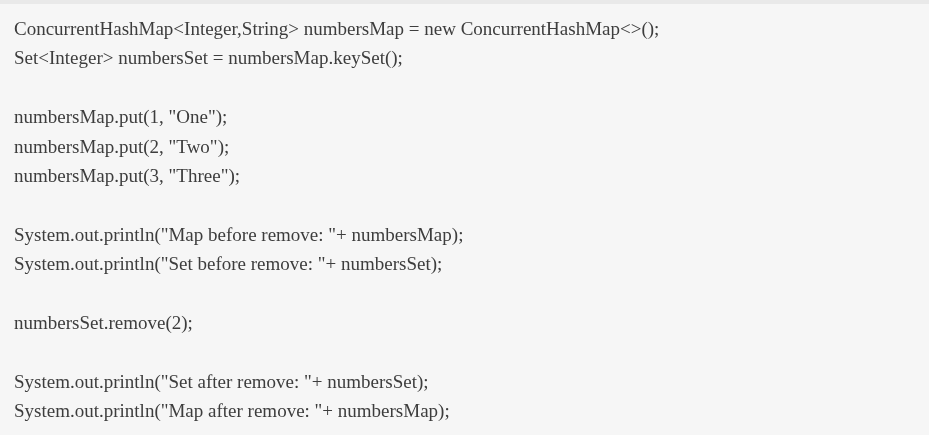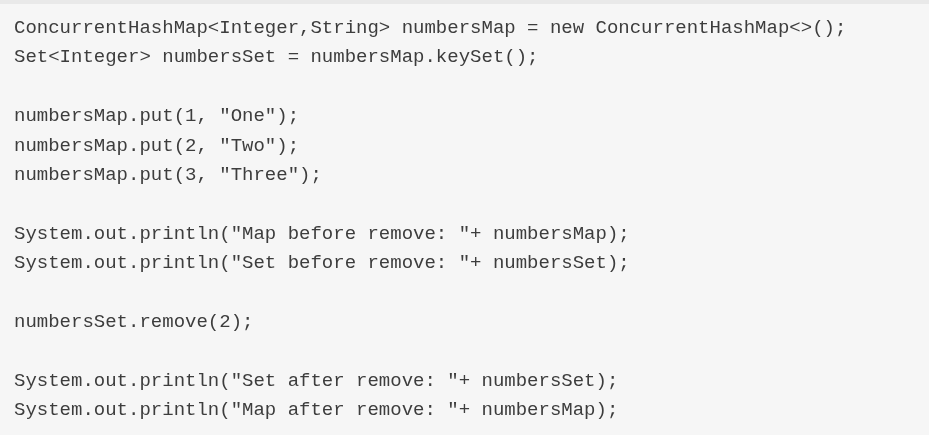--- a/index.html
+++ b/index.html
@@ -16,21 +16,21 @@
   }
 
   .top-strip {
     width: 100%;
     height: 4px;
     background: #e9e9e9;
   }
 
   .code-block {
     padding: 10px 14px 9px 14px;
-    font-family: Liberation Mono, monospace;
+    font-family: Liberation Serif, serif;
     font-size: 19px;
     line-height: 29.4px;
     color: #3d3d3d;
     white-space: pre;
     -webkit-font-smoothing: antialiased;
   }
 
   .code-line {
     height: 29.4px;
     white-space: pre;

